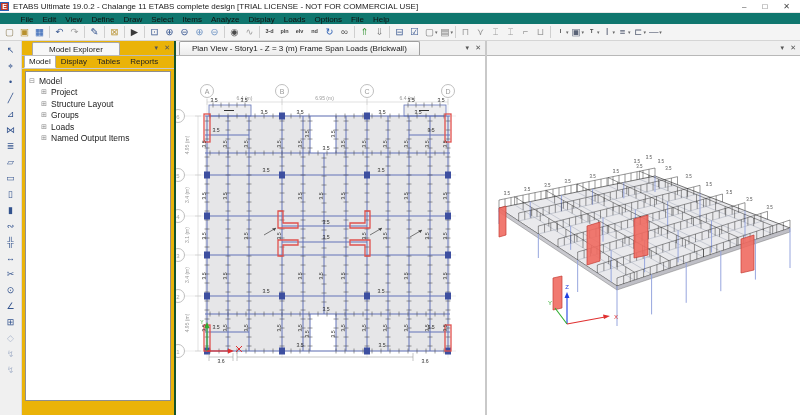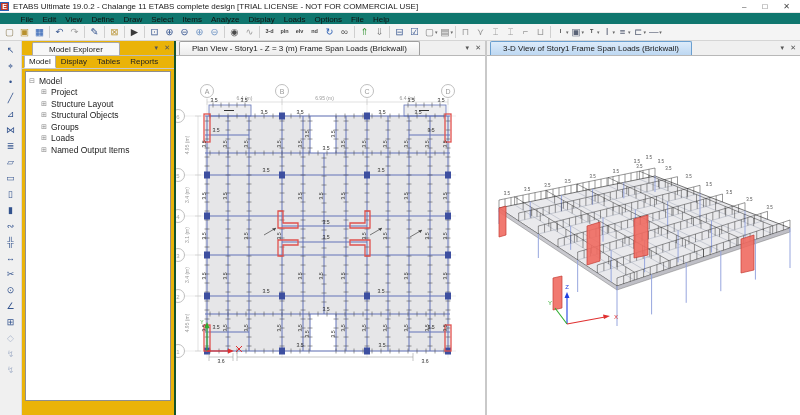--- a/index.html
+++ b/index.html
@@ -176,24 +176,20 @@
           <span class="tree-glyph">⊟</span>
           <span>Model</span>
         </div>
         <div class="tree-row child">
           <span class="tree-glyph">⊞</span>
           <span>Project</span>
         </div>
         <div class="tree-row child">
           <span class="tree-glyph">⊞</span>
           <span>Structure Layout</span>
-        </div>
-        <div class="tree-row child">
-          <span class="tree-glyph">⊞</span>
-          <span>Structural Objects</span>
         </div>
         <div class="tree-row child">
           <span class="tree-glyph">⊞</span>
           <span>Groups</span>
         </div>
         <div class="tree-row child">
           <span class="tree-glyph">⊞</span>
           <span>Loads</span>
         </div>
         <div class="tree-row child">
@@ -868,21 +864,20 @@
             <path d="M58,295 l-6,-2.5 l0,5 z" fill="#e03030"></path>
             <line x1="60" y1="290" x2="66" y2="296" stroke="#e03030" stroke-width="1"></line>
             <line x1="60" y1="296" x2="66" y2="290" stroke="#e03030" stroke-width="1"></line>
           </g>
         </svg>
     </div>
   </div>
 
   <div class="pane three-d">
     <div class="pane-head">
-      <span class="pane-tab active3d">3-D View of Story1  Frame Span Loads (Brickwall)</span>
       <span class="head-btns">
         <span>▾</span>
         <span>✕</span>
       </span>
     </div>
     <div class="pane-canvas">
       <svg id="td-svg" width="311" height="359" viewBox="0 0 311 359">
           <g>
             <path d="M12,152 L168,120 L303,172 L130,230 Z" fill="#e9e9ec" stroke="#555" stroke-width="0.8"></path>
             <path d="M12,152 L130,230 L130,234 L12,156 Z" fill="#c9c9cf" stroke="#666" stroke-width="0.4"></path>

